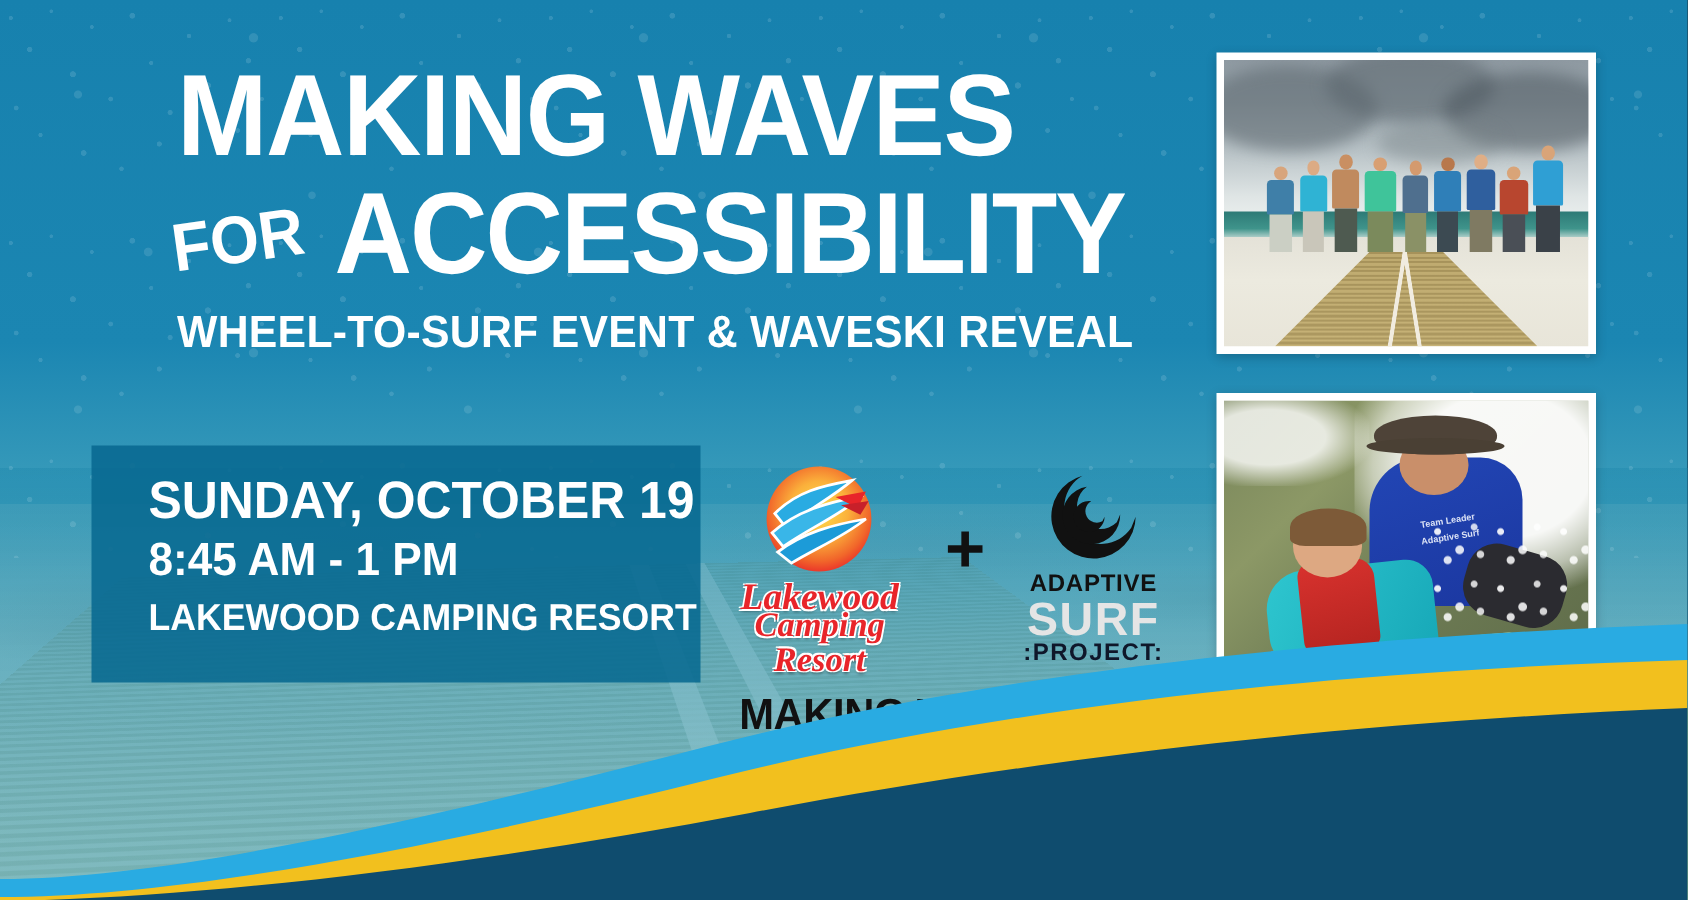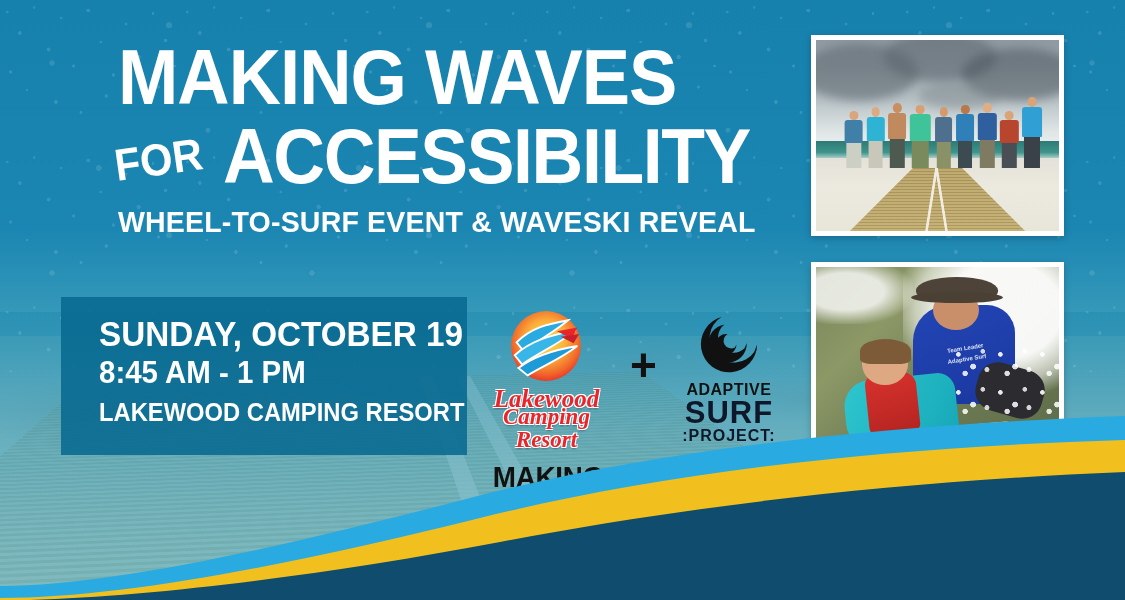--- a/index.html
+++ b/index.html
@@ -205,21 +205,21 @@
     font-weight:700; font-size:46px; line-height:1;
     margin-bottom:22px;
   }
   .asp{ width:110px; text-align:center; }
   .asp-mark{ width:74px; height:74px; margin:0 auto 2px; display:block; }
   .asp-w1{
     color:#111; font-family:"Liberation Sans Narrow","Liberation Sans", sans-serif;
     font-weight:700; font-size:16px; letter-spacing:.5px; line-height:1;
   }
   .asp-w2{
-    color:#0f172a; font-family:"Liberation Sans Narrow","Liberation Sans", sans-serif;
+    color:#e5e5e5; font-family:"Liberation Sans Narrow","Liberation Sans", sans-serif;
     font-weight:700; font-size:31px; letter-spacing:1px; line-height:.95;
   }
   .asp-w3{
     color:#0f172a; font-family:"Liberation Sans Narrow","Liberation Sans", sans-serif;
     font-weight:700; font-size:16px; letter-spacing:1px; line-height:1.1;
   }
   .tagline{
     margin-top:10px; text-align:center;
     color:#111;
     font-family:"Liberation Sans Narrow","Liberation Sans", sans-serif;

